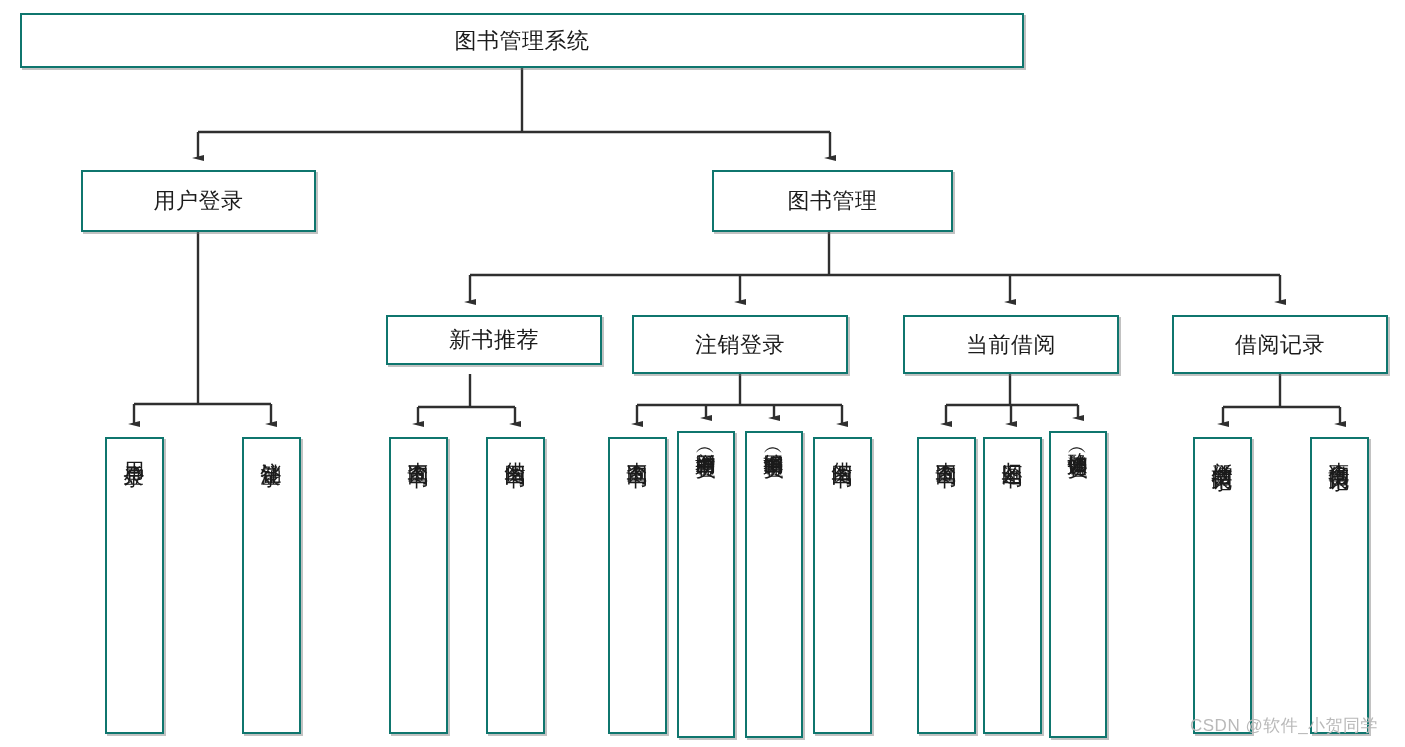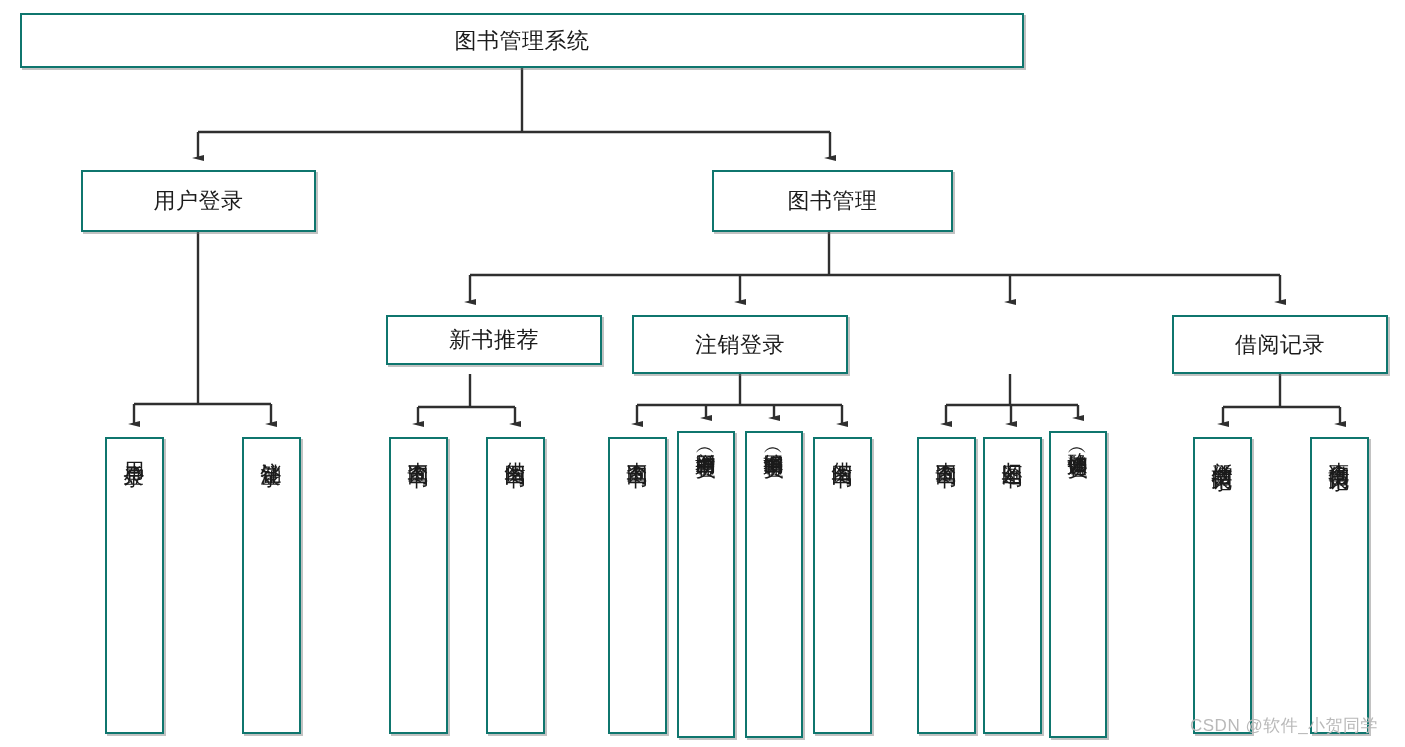--- a/index.html
+++ b/index.html
@@ -138,20 +138,23 @@
   <div class="node horiz" style="left:712px; top:170px; width:241px; height:62px;align-items:center;">
     <span class="node-label">图书管理</span>
   </div>
 
   <div class="node horiz" style="left:362px; top:315px; width:216px; height:50px;margin-left:24px;">
     <span class="node-label">新书推荐</span>
   </div>
   <div class="node horiz" style="left:632px; top:315px; width:216px; height:59px;">
     <span class="node-label">注销登录</span>
   </div>
+  <div class="node horiz" style="left:903px; top:315px; width:216px; height:59px;">
+    <span class="node-label">当前借阅</span>
+  </div>
   <div class="node horiz" style="left:1172px; top:315px; width:216px; height:59px;align-items:center;">
     <span class="node-label">借阅记录</span>
   </div>
 
   <div class="node vert" style="left:105px; top:437px; width:59px; height:297px;">
     <span class="node-label">用户登录</span>
   </div>
   <div class="node vert" style="left:242px; top:437px; width:59px; height:297px;">
     <span class="node-label">注销登录</span>
   </div>

